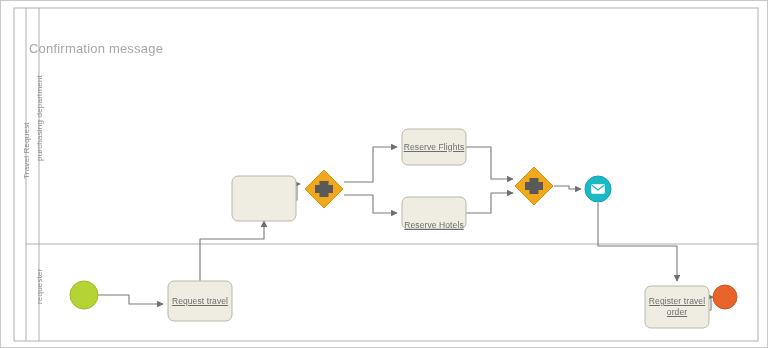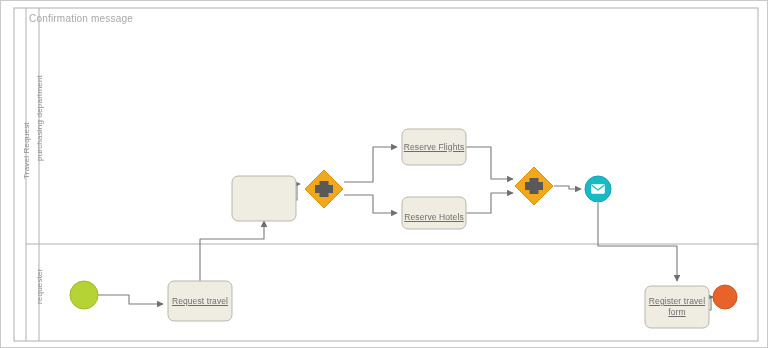--- a/index.html
+++ b/index.html
@@ -51,23 +51,24 @@
     position: absolute;
     color: #8e8e8e;
     font-size: 8px;
     letter-spacing: 0.2px;
     white-space: nowrap;
     transform-origin: 0 0;
   }
   .annotation-text {
     position: absolute;
     color: #a8a8a8;
-    font-size: 10px;
+    font-size: 13px;
     letter-spacing: 0.2px;
     white-space: nowrap;
+    margin-top: 28px;
   }
 </style>
 </head>
 <body>
 
 <div id="canvas">
 
   <svg id="diagram-svg" viewBox="0 0 768 348">
     <defs>
       <marker id="arrow" viewBox="0 0 10 10" refX="9" refY="5" markerWidth="6" markerHeight="6" orient="auto-start-reverse">
@@ -151,17 +152,17 @@
 
   <div class="lane-label" style="left:34px; top:160px; transform: rotate(-90deg);">purchasing department</div>
 
   <div class="lane-label" style="left:34px; top:303px; transform: rotate(-90deg);">requester</div>
 
   <div class="node-label" style="left:167px; top:280px; width:64px; height:40px;border-radius:16px;">Request travel</div>
 
 
   <div class="node-label" style="left:401px; top:128px; width:64px; height:36px;">Reserve Flights</div>
 
-  <div class="node-label" style="left:401px; top:200px; width:64px; height:32px;">Reserve Hotels</div>
+  <div class="node-label" style="left:401px; top:208px; width:64px; height:32px;">Reserve Hotels</div>
 
-  <div class="node-label" style="left:644px; top:285px; width:64px; height:42px;">Register travel form</div>
+  <div class="node-label" style="left:644px; top:285px; width:64px; height:42px;">Register travel order</div>
 
 </div>
 
 </body></html>

